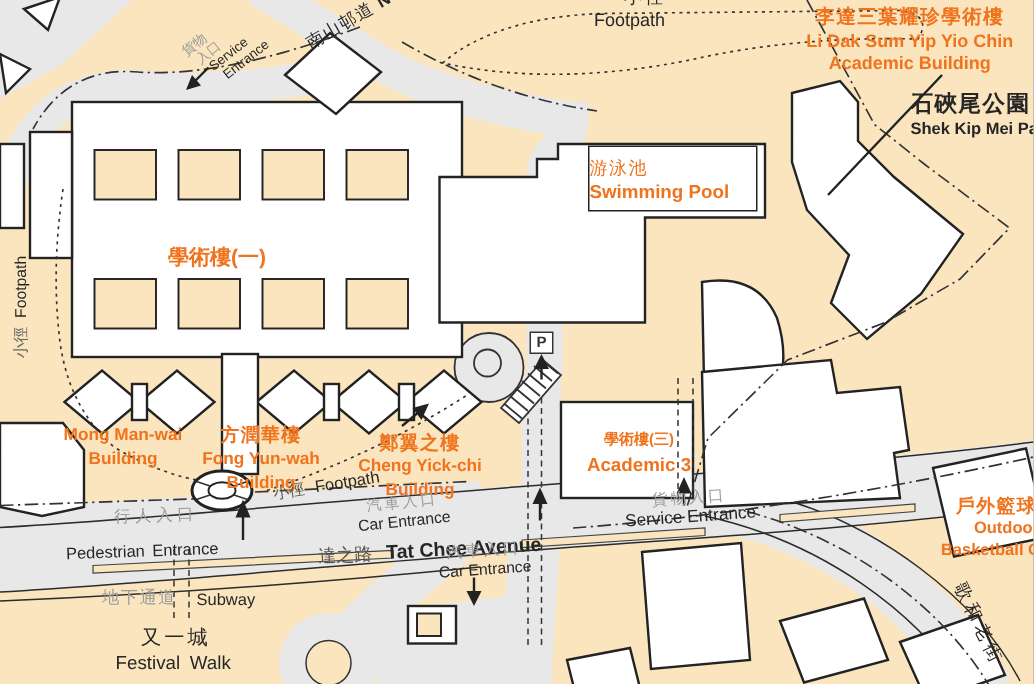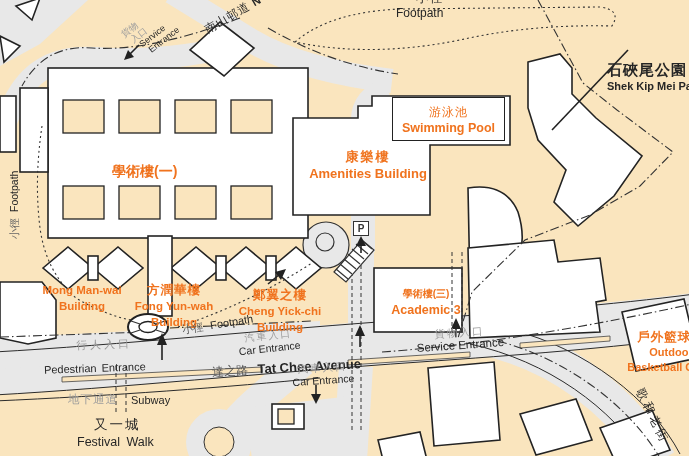--- a/index.html
+++ b/index.html
@@ -22,21 +22,21 @@
   .ln{stroke:#222;stroke-width:1.6;fill:none}
   .hatch{stroke:#333;stroke-width:1.2}
   .ah{fill:#222;stroke:none}
   .lbl{position:absolute;white-space:nowrap;line-height:1.28}
   .c{text-align:center}
   .b{font-weight:bold}
   .orange{color:var(--accent-orange,#F0731E)}
   .grey{color:var(--grey-text,#9C9C9C)}
   .blk{color:var(--black-text,#262626)}
   .box{position:absolute;background:#fff;border:1.6px solid #222;display:flex;
-       flex-direction:column;align-items:center;justify-content:center;text-align:center}
+       flex-direction:column;align-items:flex-start;justify-content:center;text-align:center}
   .psign{position:absolute;left:353px;top:221px;width:16px;height:15px;background:#fff;
          border:1.4px solid #333;font-size:10px;font-weight:bold;color:#333;
          text-align:center;line-height:13px}
 </style>
 </head>
 <body>
 
 <div id="map">
 
   <svg id="basemap" width="689" height="456" viewBox="0 0 689 456">
@@ -185,39 +185,40 @@
     <span class="b">N</span>
   </div>
 
   <div class="lbl" style="left:120px;top:32px;font-size:9px;line-height:9.5px;transform:rotate(-38deg);transform-origin:left top">
     <div class="grey">貨物</div>
     <div class="grey" style="margin-left:4px">入口</div>
     <div class="blk" style="margin-left:8px">Service</div>
     <div class="blk" style="margin-left:12px">Entrance</div>
   </div>
 
+  <div class="lbl c orange" style="left:524px;top:3px;width:165px">
+    <div class="b" style="font-size:13px;letter-spacing:1px">李達三葉耀珍學術樓</div>
+    <div class="b" style="font-size:12px">Li Dak Sum Yip Yio Chin</div>
+    <div class="b" style="font-size:12px">Academic Building</div>
+  </div>
 
   <div class="lbl blk" style="left:607px;top:60px;width:130px">
     <div class="b" style="font-size:15px;letter-spacing:1px">石硤尾公園</div>
     <div class="b" style="font-size:11px">Shek Kip Mei Park</div>
   </div>
 
   <div class="lbl orange b" style="left:112px;top:163px;font-size:14px;display:flex;gap:36px">
     <span>學術樓(一)</span>
   </div>
 
   <div class="box orange" style="left:392px;top:97px;width:113px;height:44px">
     <div style="font-size:12px;letter-spacing:1px">游泳池</div>
     <div class="b" style="font-size:12.5px">Swimming Pool</div>
   </div>
 
-  <div class="lbl c orange b" style="left:300px;top:149px;width:136px">
-    <div style="font-size:13px;letter-spacing:2px">康樂樓</div>
-    <div style="font-size:13px">Amenities Building</div>
-  </div>
 
 
   <div class="lbl c orange b" style="left:36px;top:282px;width:92px;line-height:16px">
     <div style="font-size:11.5px">Mong Man-wai</div>
     <div style="font-size:11.5px">Building</div>
   </div>
 
   <div class="lbl c orange b" style="left:128px;top:282px;width:92px;line-height:16px">
     <div style="font-size:12.5px;letter-spacing:1px">方潤華樓</div>
     <div style="font-size:11.5px">Fong Yun-wah</div>

